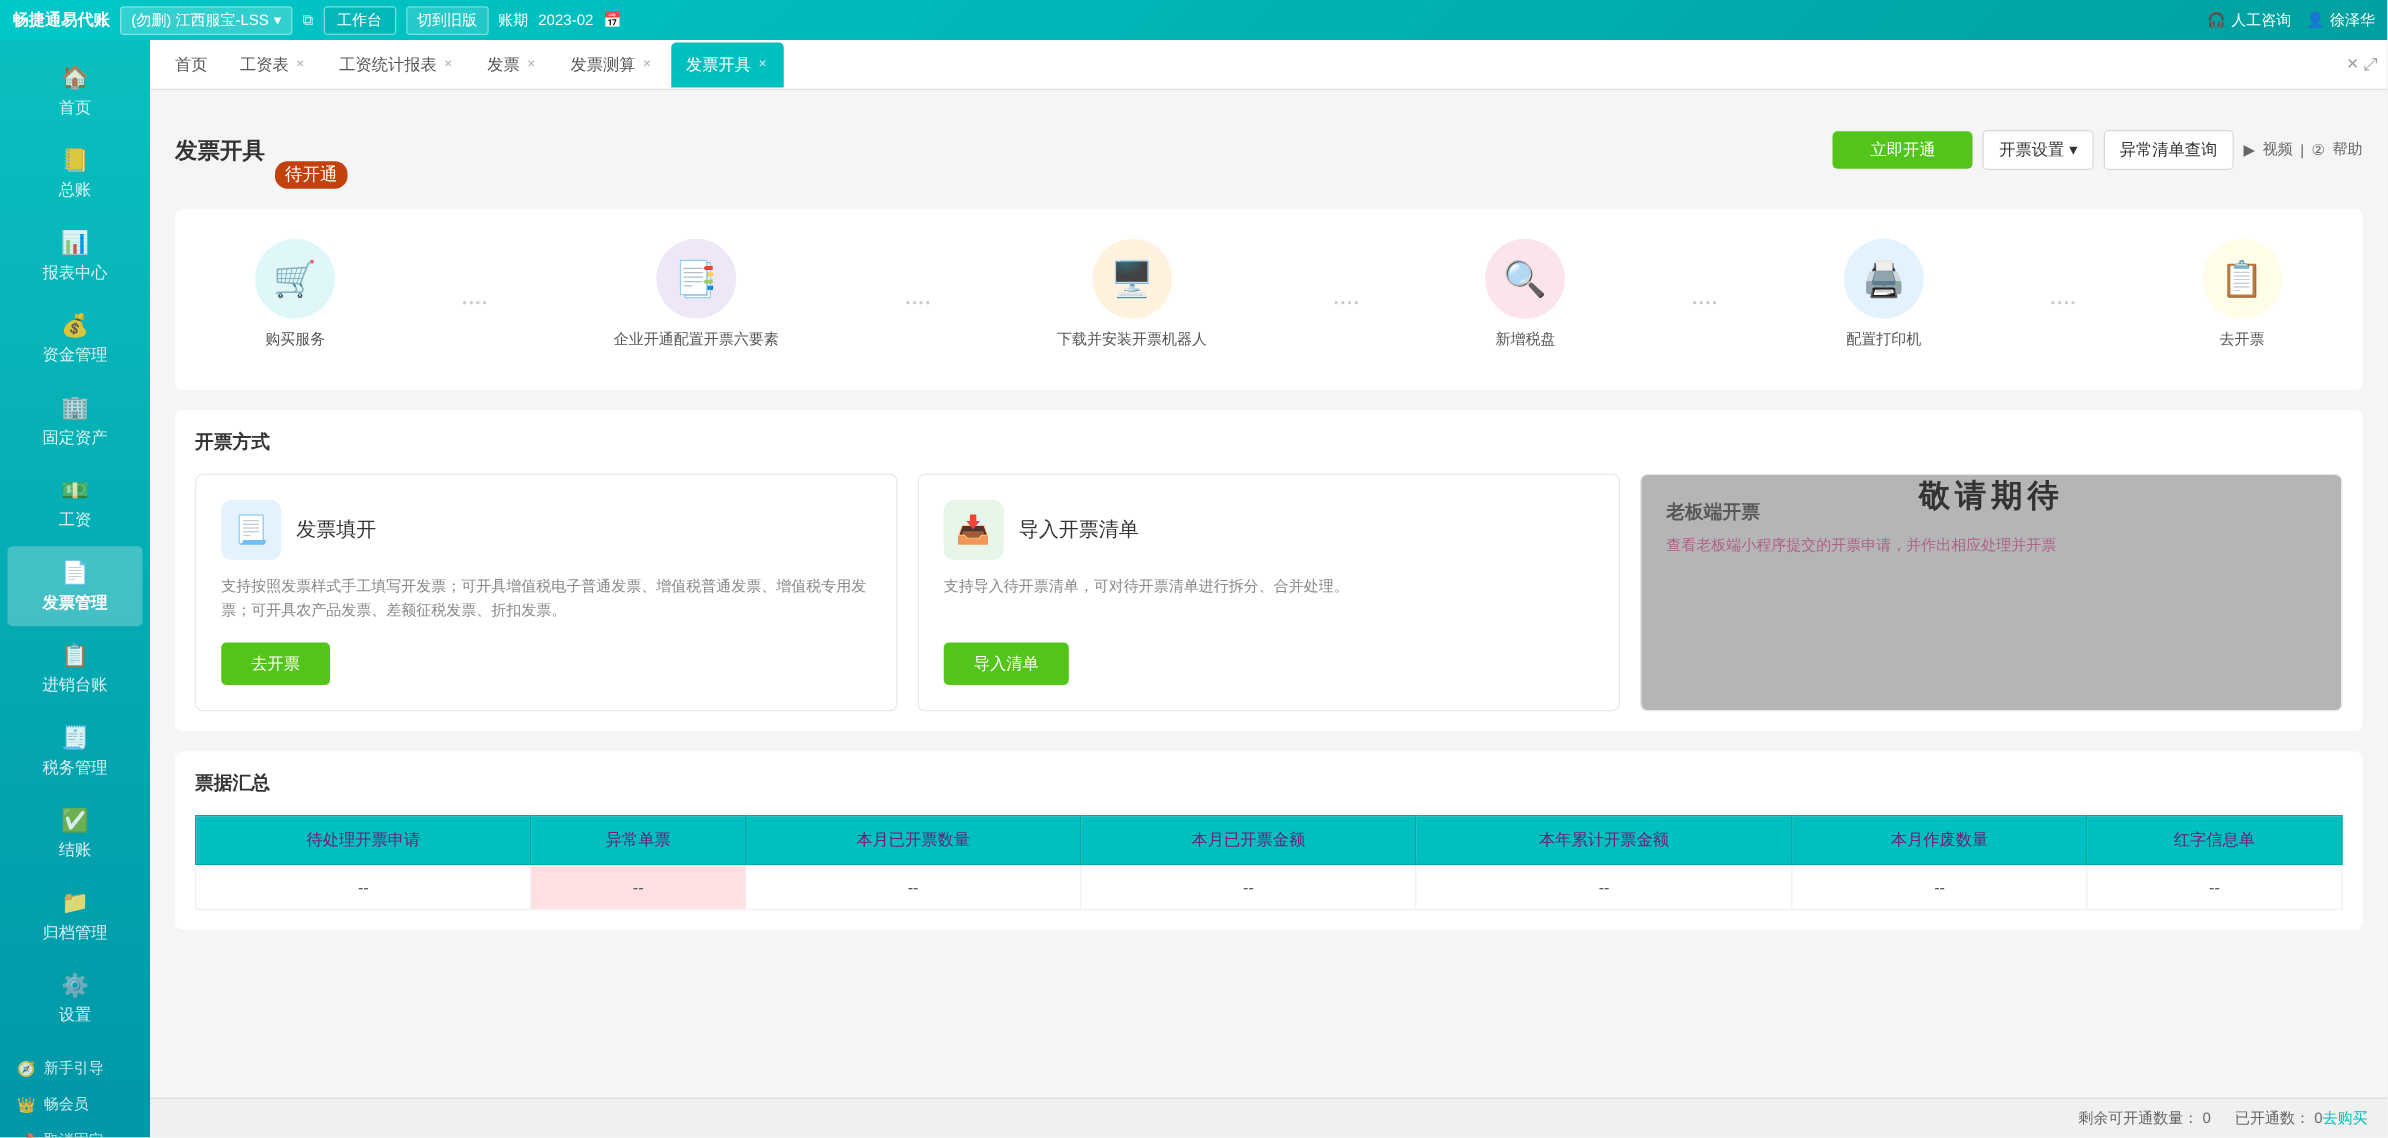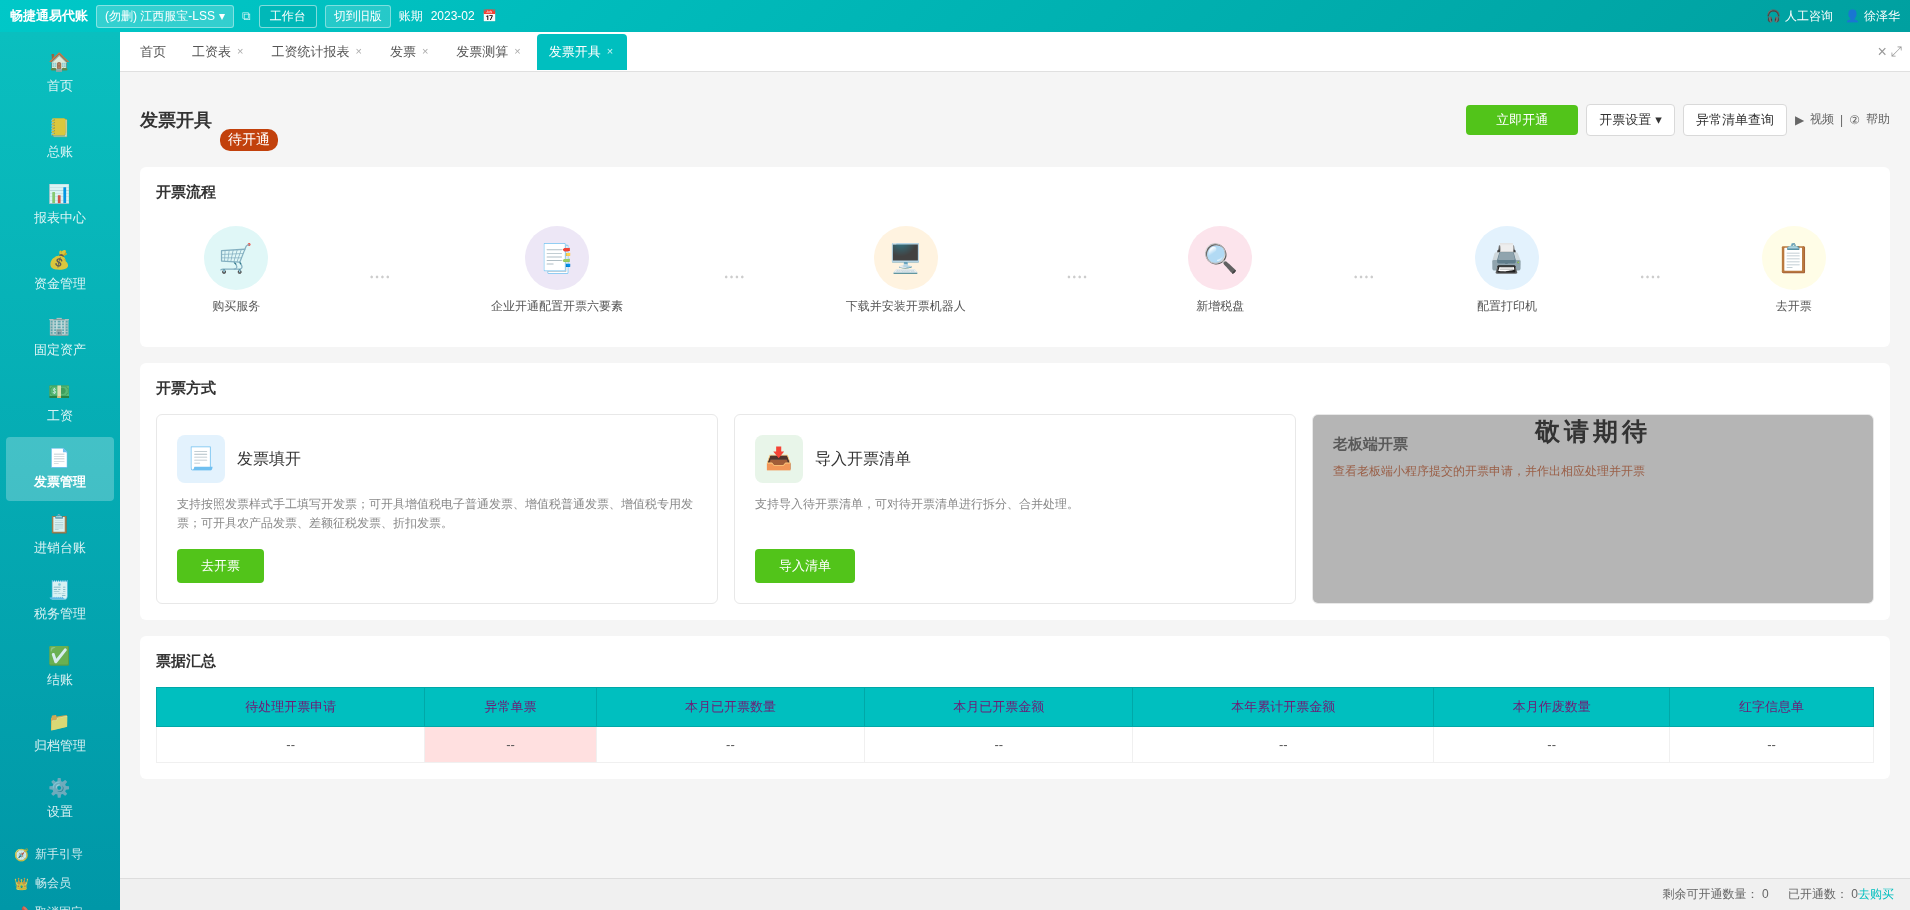--- a/index.html
+++ b/index.html
@@ -269,21 +269,21 @@
       display: flex;
       align-items: flex-start;
       justify-content: center;
       font-size: 25px;
       font-weight: bold;
       color: #333;
       letter-spacing: 4px;
       z-index: 10;
     }
     .old-boss-title { font-size: 15px; font-weight: bold; color: #333; margin-bottom: 8px; }
-    .old-boss-desc { font-size: 12px; color: #c2410c; line-height: 1.6; }
+    .old-boss-desc { font-size: 12px; color: #ec4899; line-height: 1.6; }
 
     
     .summary-table { width: 100%; border-collapse: collapse; }
     .summary-table th {
       background: #00bfbf;
       color: #701a75;
       padding: 10px 8px;
       font-size: 13px;
       font-weight: 500;
       border: 1px solid #00a8a8;
@@ -461,21 +461,20 @@
             <span>▶</span>
             <span>视频</span>
             <span> | </span>
             <span>②</span>
             <span>帮助</span>
           </div>
         </div>
       </div>
 
       <div class="section">
-        <div class="section-title">开票流程</div>
         <div class="process-steps">
 
           <div class="process-step">
             <div class="step-circle teal">🛒</div>
             <span class="step-label">购买服务</span>
           </div>
 
           <span class="step-arrow">‥‥</span>
 
           <div class="process-step">

